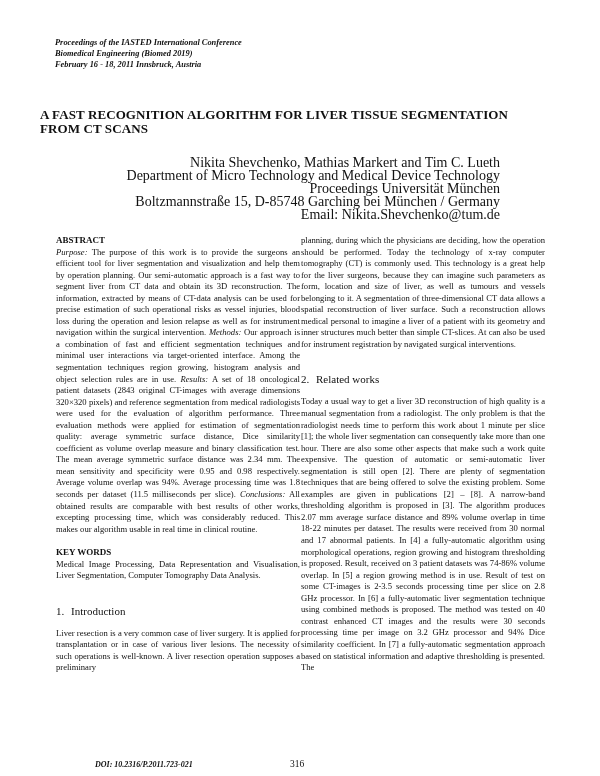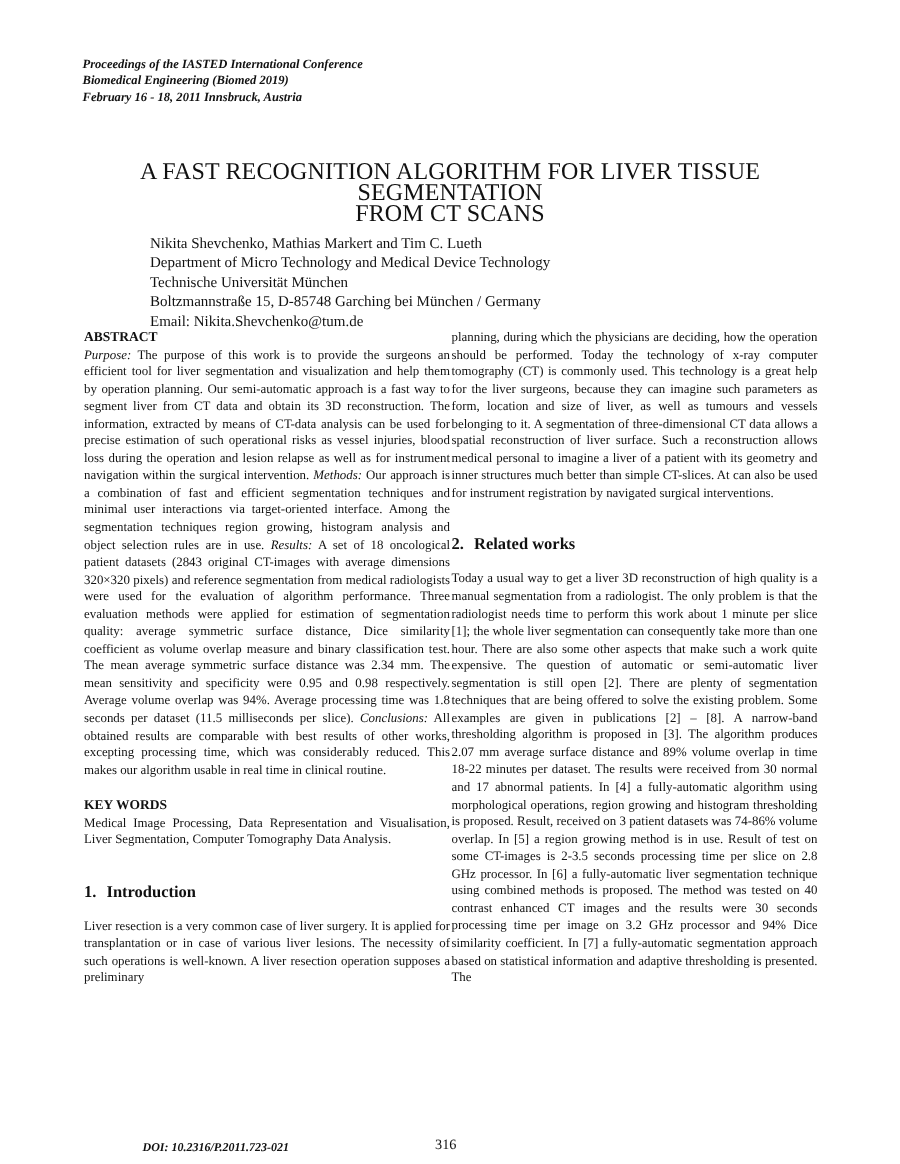--- a/index.html
+++ b/index.html
@@ -1,29 +1,29 @@
 <!DOCTYPE html>
 <html><head>
 <meta charset="utf-8">
 <style>
   html, body { margin: 0; padding: 0; background: #ffffff; }
   body { width: 600px; height: 776px; position: relative; overflow: hidden; color: #111; font-family: "Liberation Serif", "DejaVu Serif", serif; }
   .page { position: absolute; left: 0; top: 16px; width: 504px; height: 776px; }
   .header { position: absolute; left: 55px; top: 21px; font-style: italic; font-weight: bold; font-size: 8.4px; line-height: 11px; }
-  .title { position: absolute; left: 40px; top: 92px; width: 520px; text-align: center; font-weight: normal; font-size: 16px; line-height: 14px; letter-spacing: 0.1px; }
-  .authors { position: absolute; left: 100px; top: 140px; width: 400px; text-align: left; font-size: 10px; line-height: 13px; }
-  .col { position: absolute; width: 244px; font-size: 8.6px; line-height: 11.55px; text-align: justify; }
+  .title { position: absolute; left: 40px; top: 92px; width: 520px; text-align: left; font-weight: bold; font-size: 13px; line-height: 14px; letter-spacing: 0.1px; }
+  .authors { position: absolute; left: 100px; top: 140px; width: 400px; text-align: right; font-size: 14px; line-height: 13px; }
+  .col { position: absolute; width: 244px; font-size: 8.6px; line-height: 11.55px; text-align: justify; margin-top: 16px; }
   .col-left { left: 56px; top: 203px; }
   .col-right { left: 301px; top: 203px; }
   .h-abs { font-weight: bold; font-size: 9px; line-height: 11.5px; }
   .it { font-style: italic; }
   .para { margin: 0; font-family: Liberation Serif, serif; }
   .gap1 { height: 12px; }
   .gap2 { height: 22px; }
-  .section-title { font-weight: bold; font-size: 11px; line-height: 14px; margin: 0 0 10px 0; }
+  .section-title { font-weight: normal; font-size: 11px; line-height: 14px; margin: 0 0 10px 0; }
   .section-title .num { display: inline-block; width: 15px; }
   .footer-doi { position: absolute; left: 55px; top: 744px; font-style: italic; font-weight: bold; font-size: 8px; margin-left: 40px; }
   .footer-page { position: absolute; left: 290px; top: 743px; font-weight: normal; font-size: 9.5px; }
 </style>
 </head>
 <body>
 
 <div class="page">
 
   <div class="header">
@@ -33,21 +33,21 @@
   </div>
 
   <div class="title">
     <div>A FAST RECOGNITION ALGORITHM FOR LIVER TISSUE SEGMENTATION</div>
     <div>FROM CT SCANS</div>
   </div>
 
   <div class="authors">
     <div>Nikita Shevchenko, Mathias Markert and Tim C. Lueth</div>
     <div>Department of Micro Technology and Medical Device Technology</div>
-    <div>Technische Universität München</div>
+    <div>Proceedings Universität München</div>
     <div>Boltzmannstraße 15, D-85748 Garching bei München / Germany</div>
     <div>Email: Nikita.Shevchenko@tum.de</div>
   </div>
 
   <div class="col col-left">
     <div class="h-abs">ABSTRACT</div>
     <p class="para"><span class="it">Purpose:</span><span> The purpose of this work is to provide the surgeons an efficient tool for liver segmentation and visualization and help them by operation planning. Our semi-automatic approach is a fast way to segment liver from CT data and obtain its 3D reconstruction. The information, extracted by means of CT-data analysis can be used for precise estimation of such operational risks as vessel injuries, blood loss during the operation and lesion relapse as well as for instrument navigation within the surgical intervention. </span><span class="it">Methods:</span><span> Our approach is a combination of fast and efficient segmentation techniques and minimal user interactions via target-oriented interface. Among the segmentation techniques region growing, histogram analysis and object selection rules are in use. </span><span class="it">Results:</span><span> A set of 18 oncological patient datasets (2843 original CT-images with average dimensions 320×320 pixels) and reference segmentation from medical radiologists were used for the evaluation of algorithm performance. Three evaluation methods were applied for estimation of segmentation quality: average symmetric surface distance, Dice similarity coefficient as volume overlap measure and binary classification test. The mean average symmetric surface distance was 2.34 mm. The mean sensitivity and specificity were 0.95 and 0.98 respectively. Average volume overlap was 94%. Average processing time was 1.8 seconds per dataset (11.5 milliseconds per slice). </span><span class="it">Conclusions:</span><span> All obtained results are comparable with best results of other works, excepting processing time, which was considerably reduced. This makes our algorithm usable in real time in clinical routine.</span></p>
 
     <div class="gap1"></div>
     <div class="h-abs">KEY WORDS</div>

